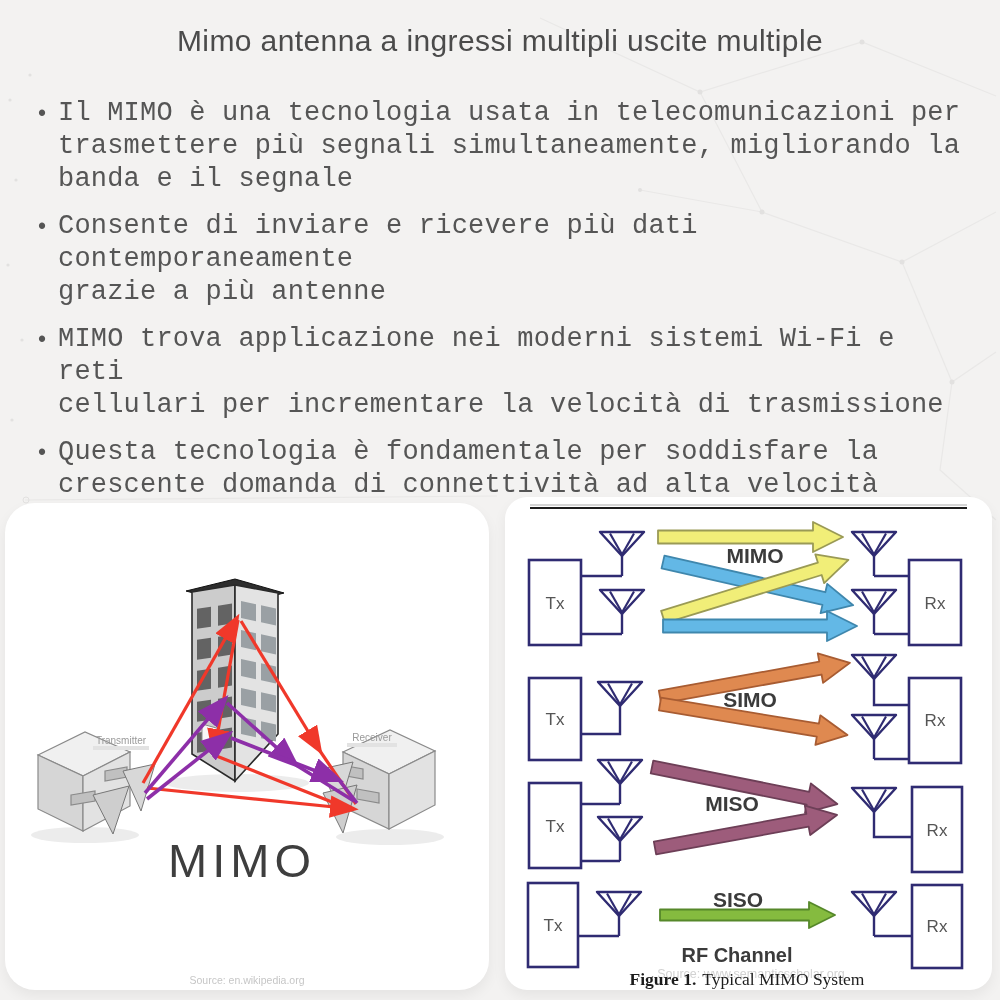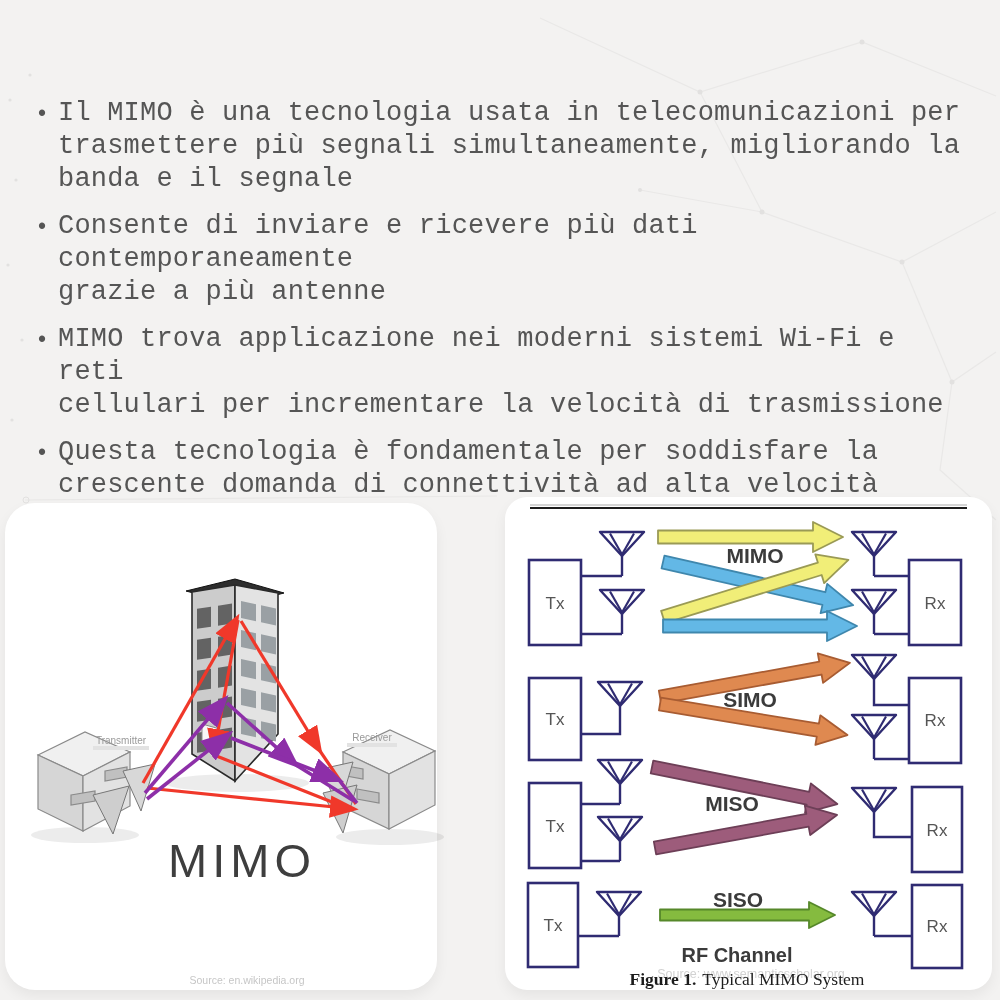--- a/index.html
+++ b/index.html
@@ -6,21 +6,21 @@
   body{width:1000px;height:1000px;overflow:hidden;background:#f3f2f1;font-family:"Liberation Sans",sans-serif;}
   .page{position:relative;width:1000px;height:1000px;}
   .plexus{position:absolute;left:0;top:0;width:1000px;height:1000px;pointer-events:none;}
   h1.title{position:absolute;top:24px;left:0;width:100%;text-align:center;margin:0;
            font-size:30px;font-weight:500;color:#4b4b4b;letter-spacing:.4px;}
   .bullets{position:absolute;top:97px;left:38px;width:930px;color:#555;}
   .bullet{display:flex;margin:0 0 14px 0;font-size:27px;line-height:33px;font-weight:400;letter-spacing:.2px;}
   .bullet .dot{flex:0 0 20px;width:20px;font-size:23px;line-height:33px;color:#555;}
   .bullet .txt{flex:1;font-family:Liberation Mono, monospace;}
   .card{position:absolute;background:#ffffff;box-shadow:0 6px 14px rgba(0,0,0,.06);}
-  .card-left{left:5px;top:503px;width:432px;height:487px;border-radius:30px;}
+  .card-left{left:5px;top:503px;width:484px;height:487px;border-radius:30px;}
   .card-right{left:505px;top:497px;width:487px;height:493px;border-radius:22px;}
   svg{display:block;}
   .figlabel{font-weight:bold;fill:#3b3b3b;font-family:"Liberation Sans",sans-serif;}
   .boxlabel{fill:#555;font-family:"Liberation Sans",sans-serif;}
 </style>
 </head>
 <body>
 
 <div class="page">
 
@@ -43,20 +43,21 @@
       <circle cx="10" cy="100" r="1.6"></circle>
         <circle cx="30" cy="75" r="1.6"></circle>
       <circle cx="16" cy="180" r="1.6"></circle>
         <circle cx="8" cy="265" r="1.6"></circle>
       <circle cx="22" cy="340" r="1.6"></circle>
         <circle cx="12" cy="420" r="1.6"></circle>
     </g>
     <circle cx="26" cy="500" r="3" fill="none" stroke="#e2e1e0"></circle>
   </svg>
 
+  <h1 class="title">Mimo antenna a ingressi multipli uscite multiple</h1>
 
   <div class="bullets">
     <div class="bullet">
       <span class="dot">•</span>
       <span class="txt">Il MIMO è una tecnologia usata in telecomunicazioni per<br>trasmettere più segnali simultaneamente, migliorando la<br>banda e il segnale</span>
     </div>
     <div class="bullet">
       <span class="dot">•</span>
       <span class="txt">Consente di inviare e ricevere più dati contemporaneamente<br>grazie a più antenne</span>
     </div>

